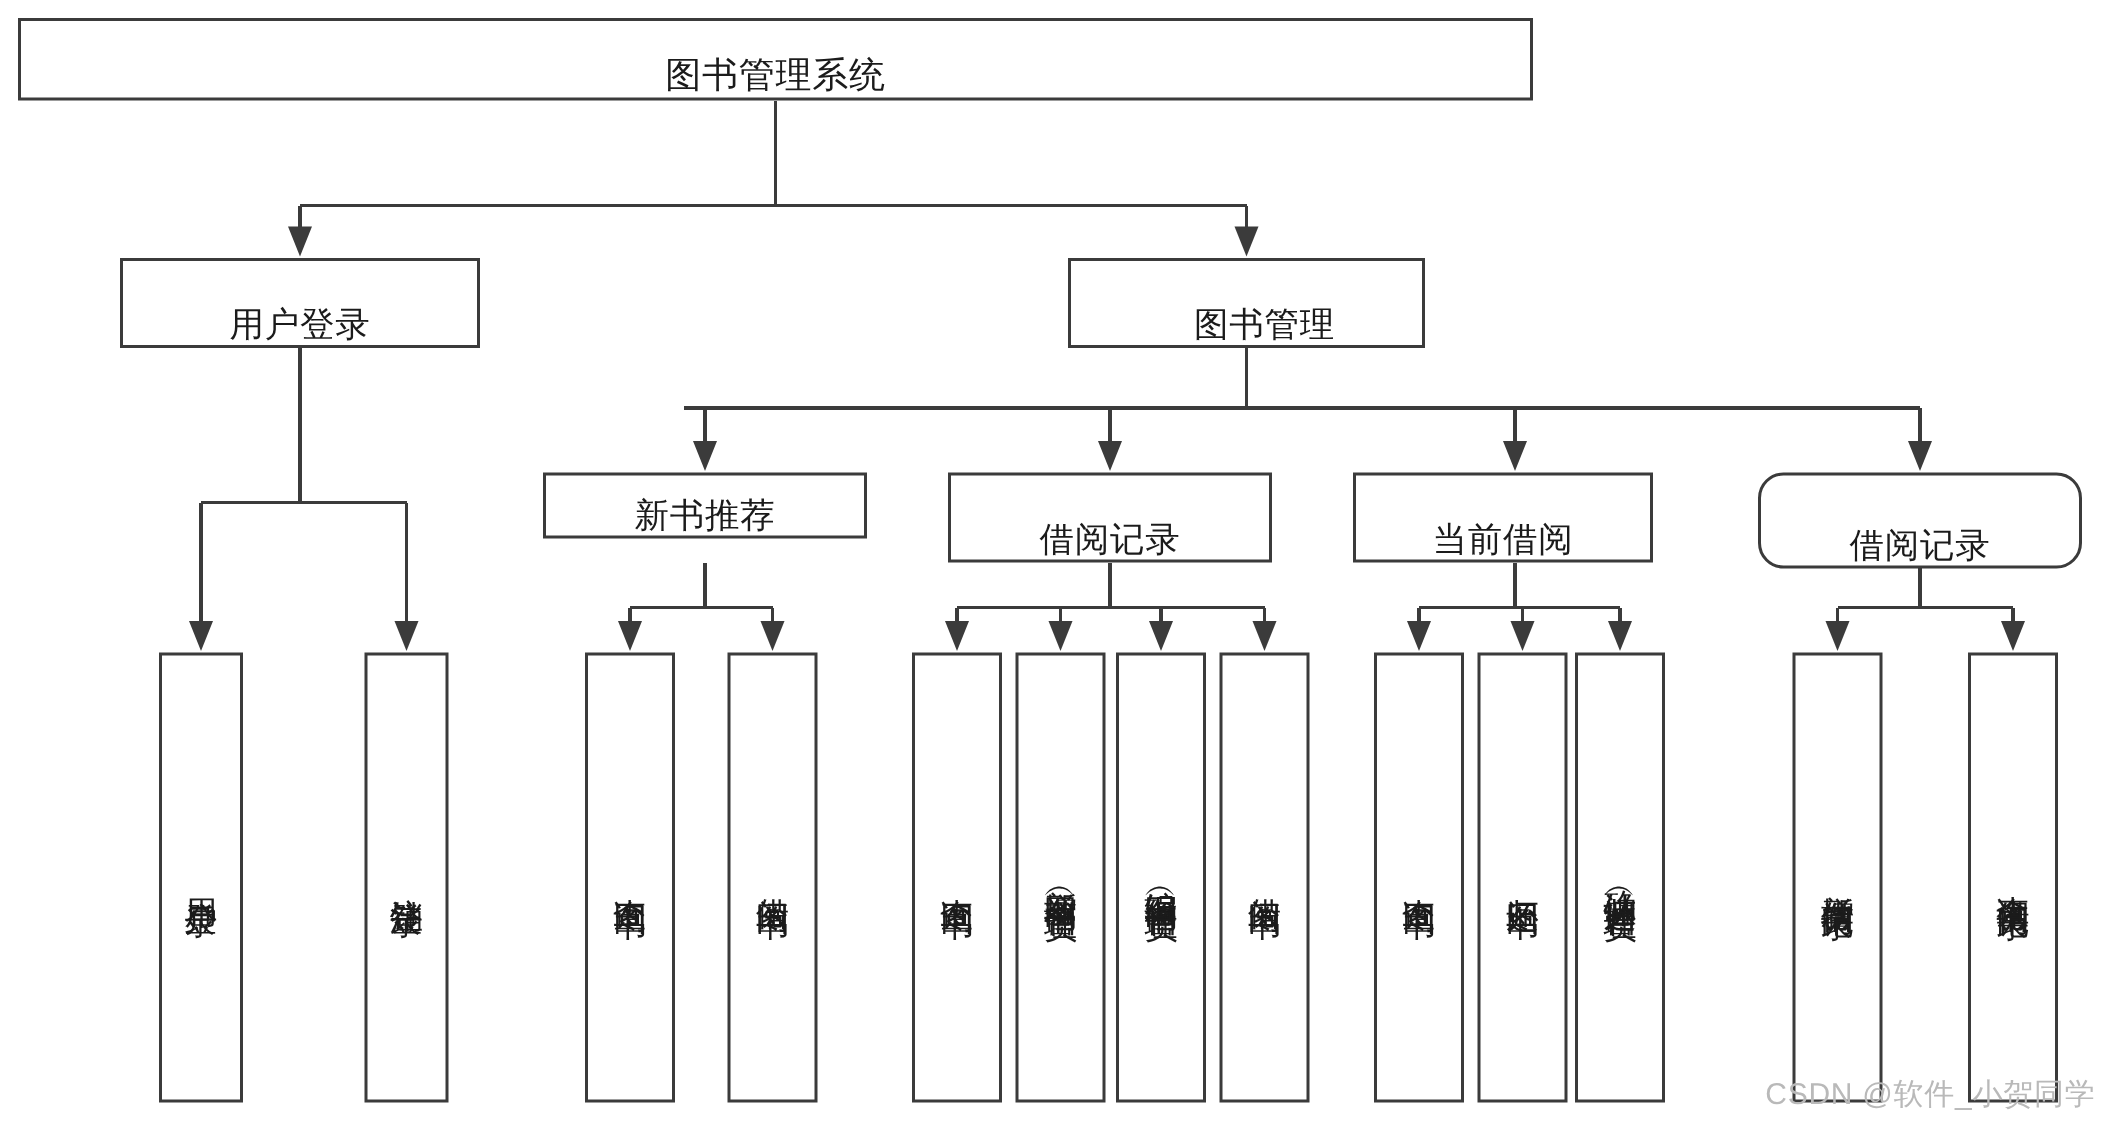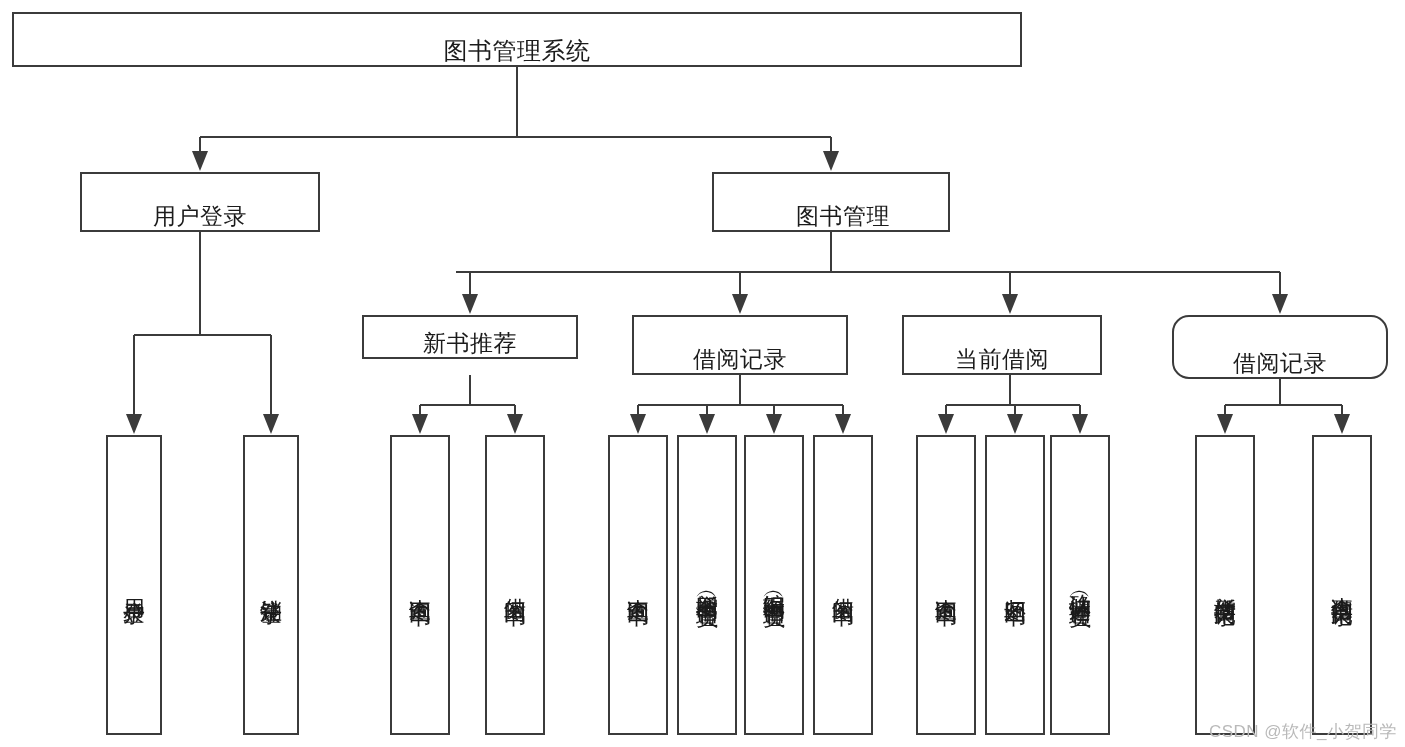--- a/index.html
+++ b/index.html
@@ -58,21 +58,21 @@
     text-orientation: upright;
     font-size: 22px;
     line-height: 1.18;
     letter-spacing: 2px;
     max-height: 285px;
   }
   #watermark {
     position: absolute;
     right: 8px;
     bottom: 4px;
-    font-size: 17px;
+    font-size: 20px;
     color: #b9b9b9;
     letter-spacing: 0.5px;
     white-space: nowrap;
   }
 </style>
 </head>
 <body>
 
 <div id="canvas">
 

